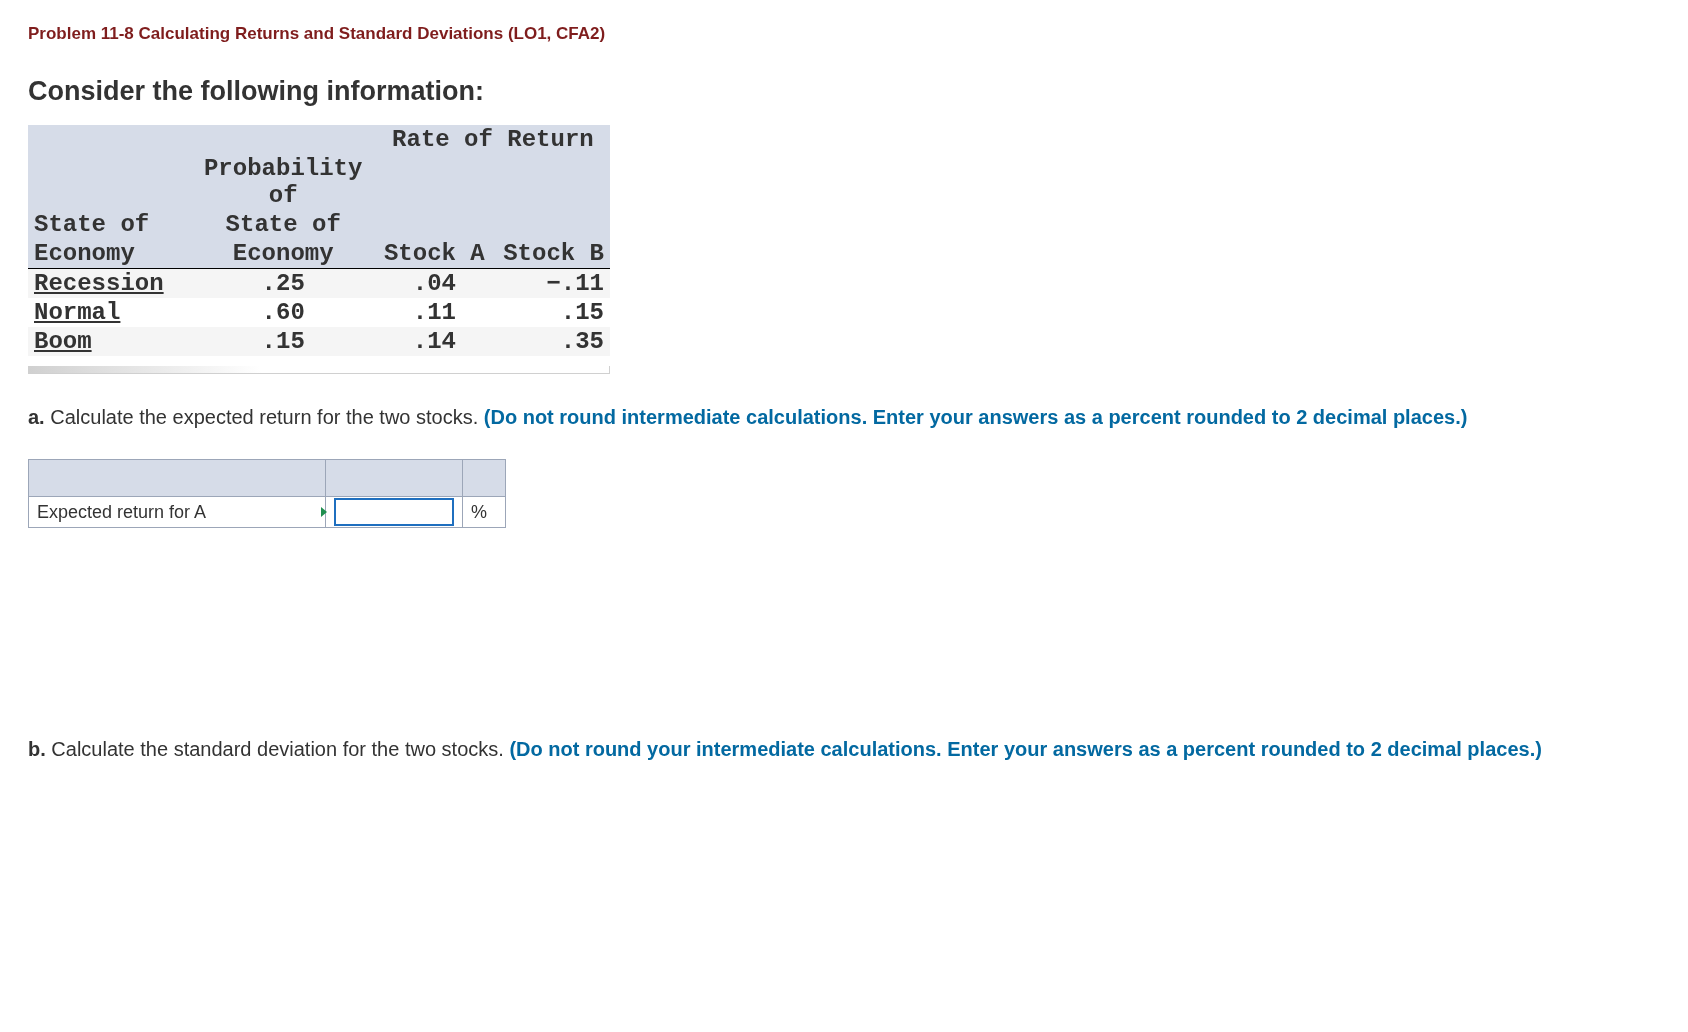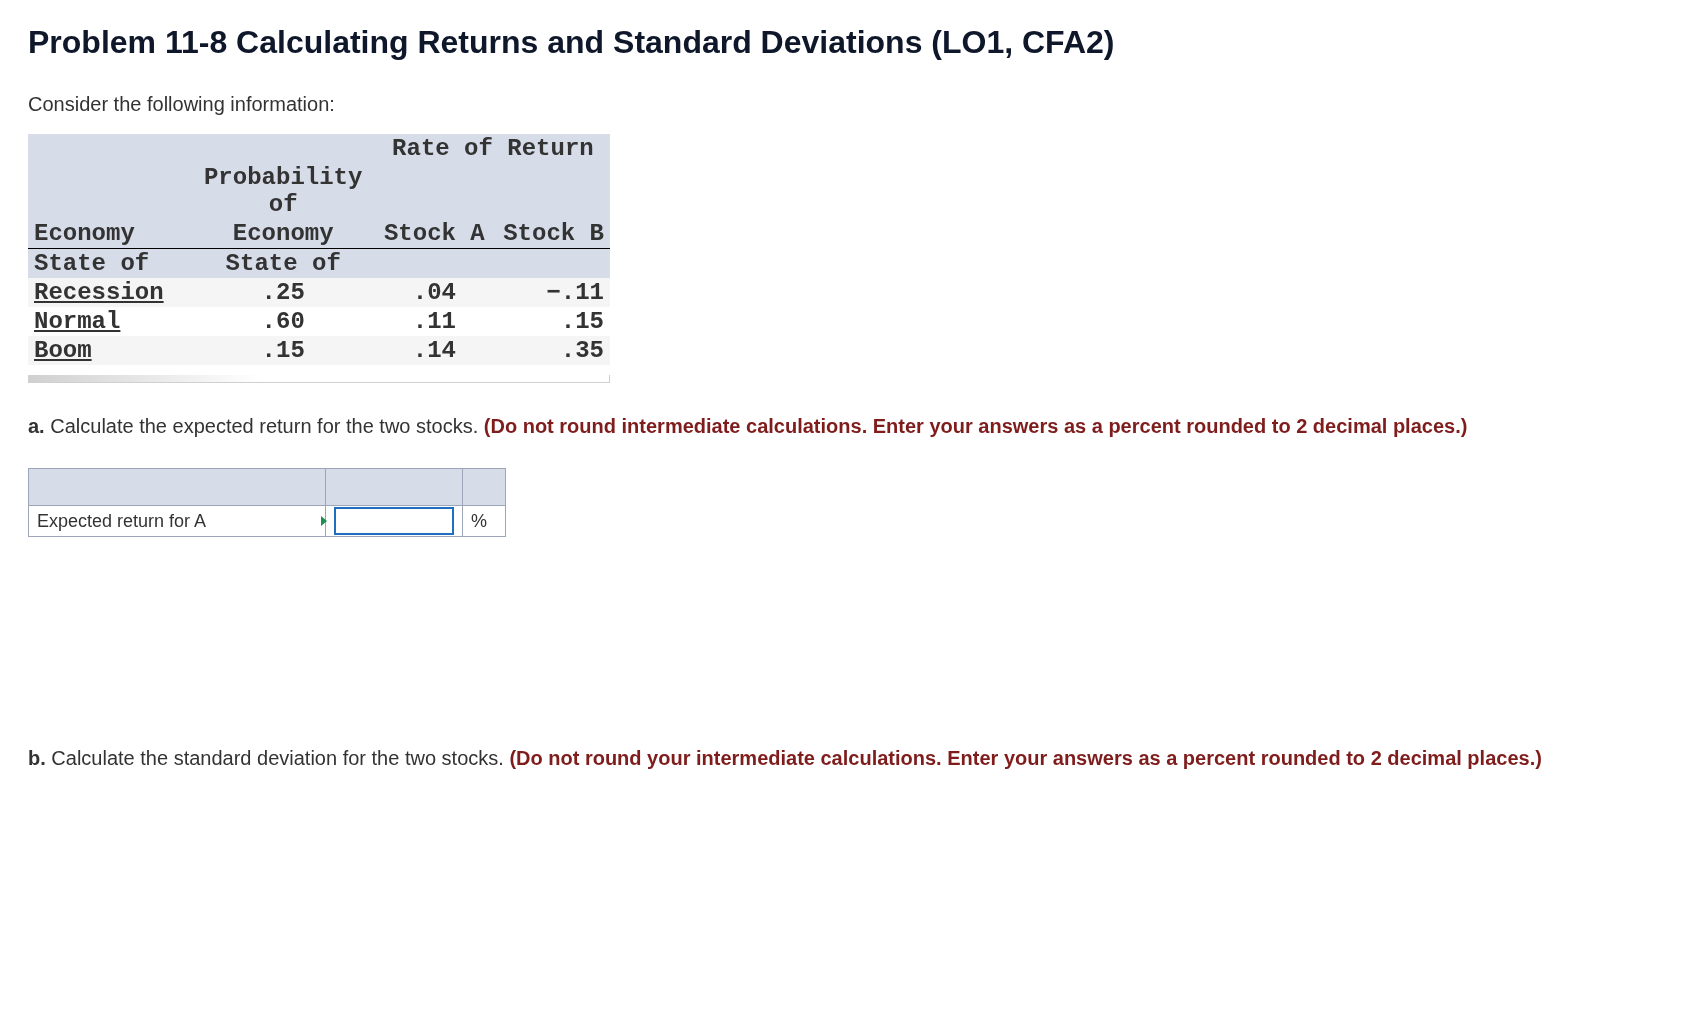--- a/index.html
+++ b/index.html
@@ -6,29 +6,29 @@
     font-family: Arial, Helvetica, sans-serif;
     font-size: 19px;
     color: #333;
     margin: 0;
     padding: 24px 28px;
     background: #fff;
     width: 1688px;
     box-sizing: border-box;
   }
   h1.problem-title {
-    font-size: 32px;
+    font-size: 17px;
     font-weight: bold;
-    color: #0f172a;
+    color: #7f1d1d;
     margin: 0 0 32px 0;
   }
   p.intro {
-    font-size: 20px;
+    font-size: 27px;
     margin: 0 0 18px 0;
-    font-weight: 400;
+    font-weight: 700;
   }
 
   
   .data-table-wrap {
     width: 582px;
     margin-bottom: 10px;
   }
   table.data-table {
     border-collapse: collapse;
     width: 100%;
@@ -71,21 +71,21 @@
     margin-bottom: 30px;
   }
 
   
   .question {
     font-size: 20px;
     line-height: 1.35;
     margin: 28px 0 28px 0;
   }
   .question b.part-label { font-weight: bold; color: #333; }
-  .question .red { color: #7f1d1d; font-weight: bold; }
+  .question .red { color: #0369a1; font-weight: bold; }
 
   
   table.answer-table {
     border-collapse: collapse;
     font-family: Arial, Helvetica, sans-serif;
     font-size: 18px;
   }
   table.answer-table th {
     background: #d6dce8;
     border: 1px solid #9ca6b8;
@@ -148,31 +148,31 @@
       <span>Rate of Return</span>
     </td>
   </tr>
 
   <tr class="bg-blue">
     <td class="state-col"></td>
     <td class="prob-col"><span>Probability of</span></td>
     <td class="stockA-col"></td>
     <td class="stockB-col"></td>
   </tr>
+  <tr class="bg-blue">
+    <td class="state-col"><span>State of</span></td>
+    <td class="prob-col"><span>State of</span></td>
+    <td class="stockA-col"></td>
+    <td class="stockB-col"></td>
+  </tr>
   <tr class="bg-blue col-headers">
     <td class="state-col"><span>Economy</span></td>
     <td class="prob-col"><span>Economy</span></td>
     <td class="stockA-col"><span>Stock A</span></td>
     <td class="stockB-col"><span>Stock B</span></td>
-  </tr>
-  <tr class="bg-blue">
-    <td class="state-col"><span>State of</span></td>
-    <td class="prob-col"><span>State of</span></td>
-    <td class="stockA-col"></td>
-    <td class="stockB-col"></td>
   </tr>
 
   <tr class="data-row">
     <td class="state-col">Recession</td>
     <td class="prob-col">.25</td>
     <td class="stockA-col">.04</td>
     <td class="stockB-col">−.11</td>
   </tr>
   <tr class="data-row" style="background:#f7f7f7;">
     <td class="state-col">Normal</td>

